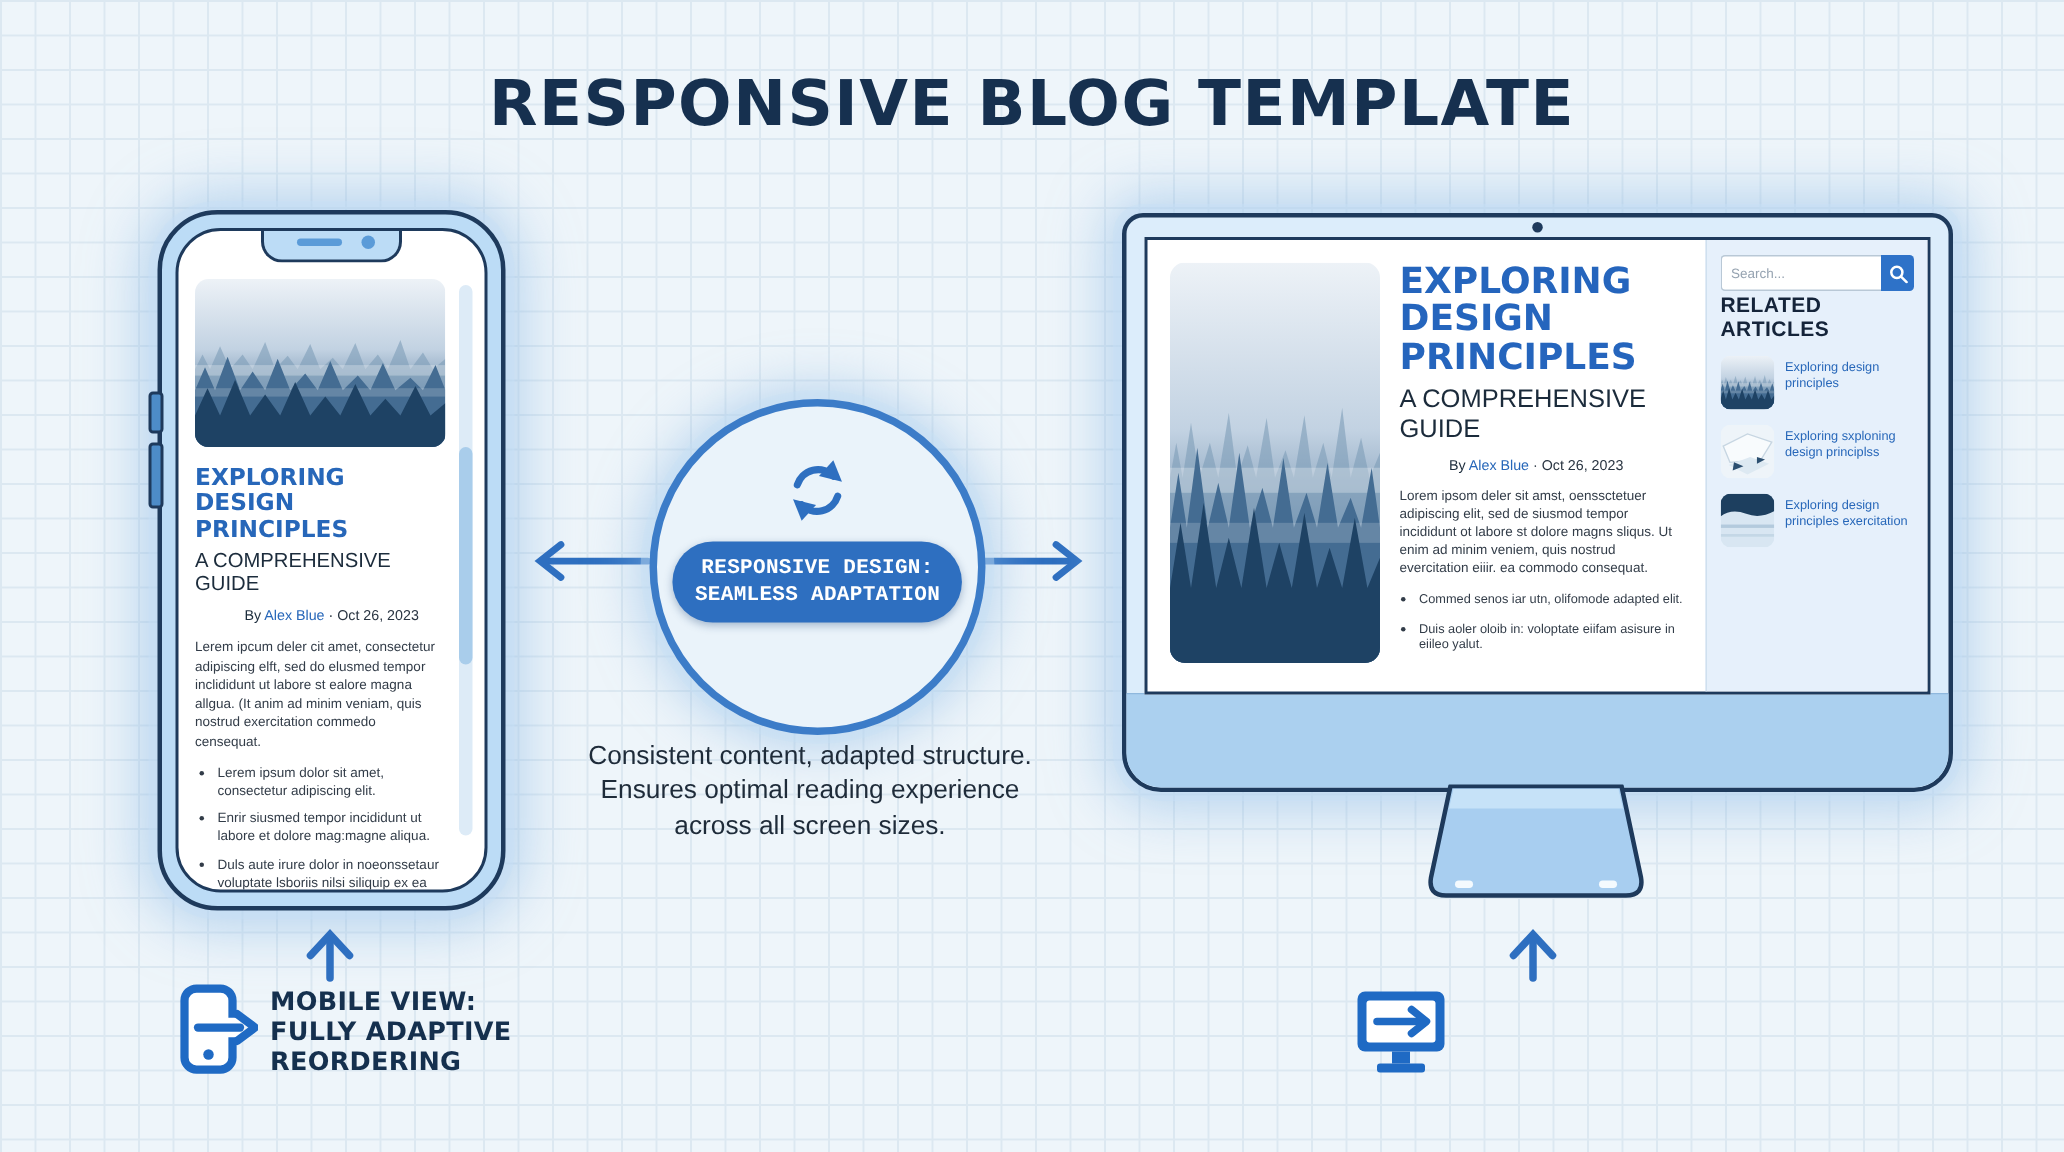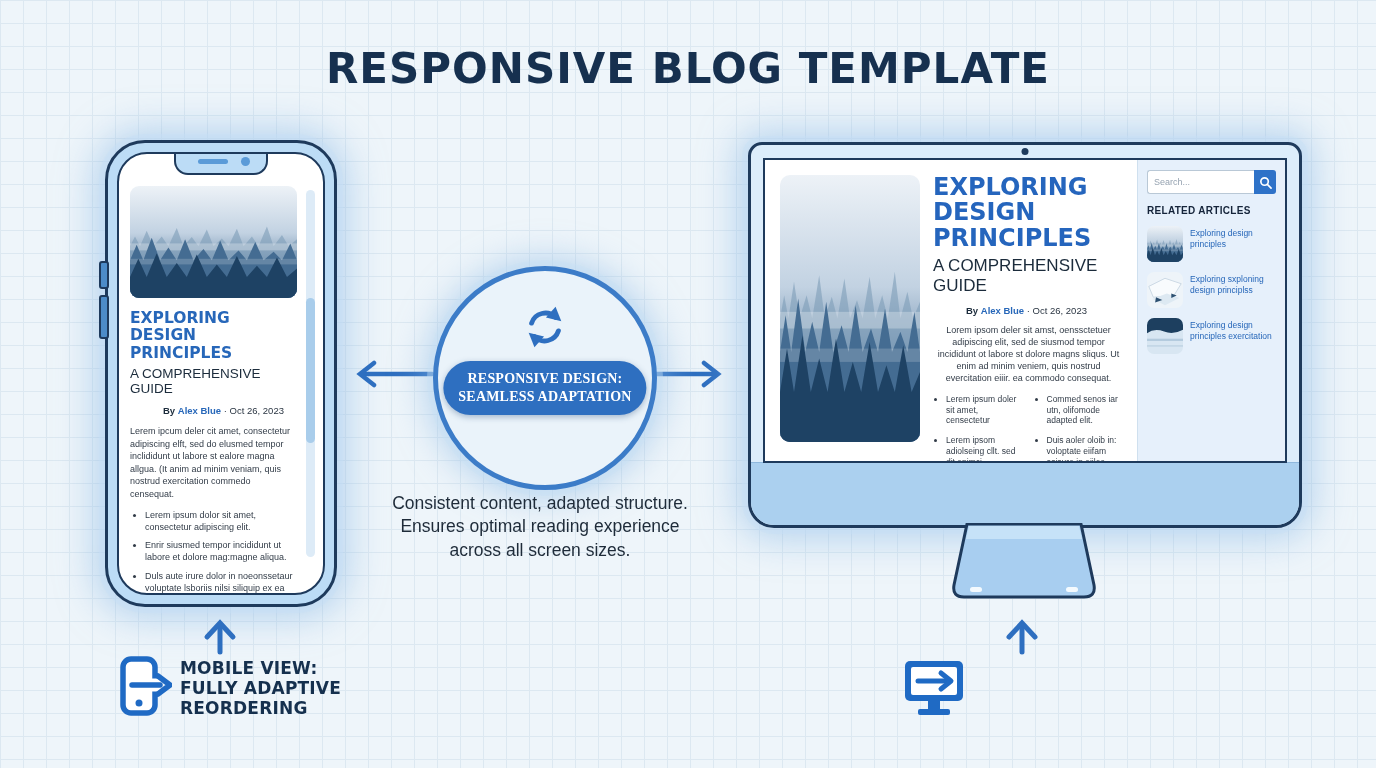--- a/index.html
+++ b/index.html
@@ -43,37 +43,37 @@
   .speaker{left:22px;top:7px;width:30px;height:5px;background:#5b9bd8;border-radius:3px;}
   .cam-dot{right:16px;top:5px;width:9px;height:9px;background:#5b9bd8;border-radius:50%;}
   .phone-scrollbar{right:8px;top:36px;bottom:36px;width:9px;background:#ddebf7;border-radius:5px;}
   .phone-scroll-thumb{left:0;top:108px;width:9px;height:145px;background:#a9cdeb;border-radius:5px;}
   .phone-content{left:11px;right:26px;top:32px;}
   .hero-m{width:100%;height:112px;border-radius:9px;overflow:hidden;display:block;}
   .hero-m svg{display:block;width:100%;height:100%;}
   .m-title{margin-top:12px;font-family:"DejaVu Sans",sans-serif;font-size:15.5px;line-height:1.12;font-weight:800;color:#2767b9;}
   .m-sub{margin-top:4px;font-size:13.5px;font-weight:400;color:#1c2c3c;}
   .meta{margin-top:9px;font-size:9.5px;color:#2a3542;}
-  .meta .by{font-weight:bold;color:#1c2c3c;padding-left:33px;}
-  .meta .author{font-weight:bold;color:#2767b9;cursor:pointer;}
+  .meta .by{font-weight:normal;color:#1c2c3c;padding-left:33px;}
+  .meta .author{font-weight:normal;color:#2767b9;cursor:pointer;}
   .m-par{margin-top:9px;font-size:9px;line-height:1.4;color:#323c48;}
   .m-list{margin:9px 0 0 0;padding-left:15px;font-size:9px;line-height:1.32;color:#323c48;}
   .m-list li{margin-bottom:7px;}
 
   
   .circle{
     left:433px;top:266px;width:214px;height:214px;border-radius:50%;
     background:#eaf3fa;border:5px solid #3c7cc8;
     box-shadow:0 0 0 6px rgba(200,225,246,.4),0 0 32px 10px rgba(140,185,230,.5);
   }
   .sync{left:50%;transform:translateX(-50%);top:32px;width:48px;height:48px;}
   .pill{
     left:50%;transform:translateX(-50%);top:90px;width:max-content;max-width:190px;
     background:#2e6fc0;border-radius:30px;padding:9px 15px;text-align:center;
-    color:#fff;font-family:Liberation Serif, serif;font-weight:800;font-size:14px;line-height:1.3;letter-spacing:.2px;
+    color:#fff;font-family:Liberation Mono, monospace;font-weight:800;font-size:14px;line-height:1.3;letter-spacing:.2px;
     box-shadow:0 2px 6px rgba(30,70,120,.35);
   }
   .caption{
     left:350px;top:492px;width:380px;text-align:center;
     font-size:17.5px;line-height:1.33;color:#1e2b39;
   }
 
   
   .monitor{
     left:748px;top:142px;width:548px;height:380px;
@@ -86,33 +86,33 @@
     left:12px;right:12px;top:13px;height:301px;background:#fff;
     border:2.5px solid #1e3a5c;display:flex;overflow:hidden;
   }
   .stand{left:950px;top:523px;width:148px;height:78px;}
   .d-article{flex:1;padding:15px 13px 12px 15px;display:flex;gap:13px;}
   .hero-d{width:140px;height:267px;border-radius:10px;overflow:hidden;flex:none;}
   .hero-d svg{display:block;width:100%;height:100%;}
   .d-text{flex:1;min-width:0;}
   .d-title{font-family:"DejaVu Sans",sans-serif;font-size:24px;line-height:1.06;font-weight:800;color:#2565bd;}
   .d-sub{margin-top:5px;font-size:17px;color:#1b2b3b;}
-  .d-par{margin-top:9px;font-size:9px;line-height:1.32;color:#323c48;text-align:center;}
+  .d-par{margin-top:9px;font-size:9px;line-height:1.32;color:#323c48;}
   .d-cols{display:flex;gap:10px;margin-top:9px;}
   .d-list{margin:0;padding-left:13px;font-size:8.5px;line-height:1.28;color:#323c48;flex:1;}
   .d-list li{margin-bottom:9px;}
   .d-sidebar{width:148px;background:#e6f0fb;border-left:1px solid #cfe0ef;padding:10px 9px;box-sizing:border-box;}
   .search-row{display:flex;}
   .search-input{
     flex:1;min-width:0;height:22px;border:1px solid #b9c8d6;border-right:none;border-radius:3px 0 0 3px;
     font-family:"Liberation Sans",sans-serif;font-size:9px;padding:0 6px;color:#5a6875;background:#fff;outline:none;
   }
   .search-input::placeholder{color:#96a3b1;}
   .search-btn{width:22px;height:24px;border:none;background:#2e72c8;border-radius:0 3px 3px 0;cursor:pointer;padding:0;display:flex;align-items:center;justify-content:center;}
-  .related-heading{margin-top:11px;font-size:10px;font-weight:bold;letter-spacing:.3px;color:#15243a;}
+  .related-heading{margin-top:1px;font-size:14px;font-weight:bold;letter-spacing:.3px;color:#15243a;}
   .rel-item{display:flex;gap:7px;margin-top:10px;cursor:pointer;align-items:flex-start;}
   .rel-thumb{width:36px;height:36px;border-radius:7px;overflow:hidden;flex:none;}
   .rel-thumb svg{display:block;width:100%;height:100%;}
   .rel-label{font-size:8.5px;line-height:1.25;color:#2767b9;padding-top:2px;}
 
   
   .anno-label{
     font-family:"DejaVu Sans",sans-serif;font-weight:800;font-size:17px;line-height:1.18;color:#15304e;letter-spacing:.2px;
   }
   .lbl-mobile{left:180px;top:658px;}
@@ -242,24 +242,20 @@
           <div class="d-sub">A COMPREHENSIVE GUIDE</div>
           <div class="meta">
             <span class="by">By</span>
             <span class="author">Alex Blue</span>
             <span>·</span>
             <span>Oct 26, 2023</span>
           </div>
           <div class="d-par">Lorem ipsom deler sit amst, oenssctetuer adipiscing elit, sed de siusmod tempor incididunt ot labore st dolore magns sliqus. Ut enim ad minim veniem, quis nostrud evercitation eiiir. ea commodo consequat.</div>
           <div class="d-cols">
             <ul class="d-list">
-              <li>Lerem ipsum doler sit amet, censectetur</li>
-              <li>Lerem ipsom adiolseing cllt. sed dit enimci onemvvsat</li>
-            </ul>
-            <ul class="d-list">
               <li>Commed senos iar utn, olifomode adapted elit.</li>
               <li>Duis aoler oloib in: voloptate eiifam asisure in eiileo yalut.</li>
             </ul>
           </div>
 
         </div>
       </div>
       <div class="d-sidebar">
         <div class="search-row">
           <input class="search-input" type="text" placeholder="Search..." style="">

